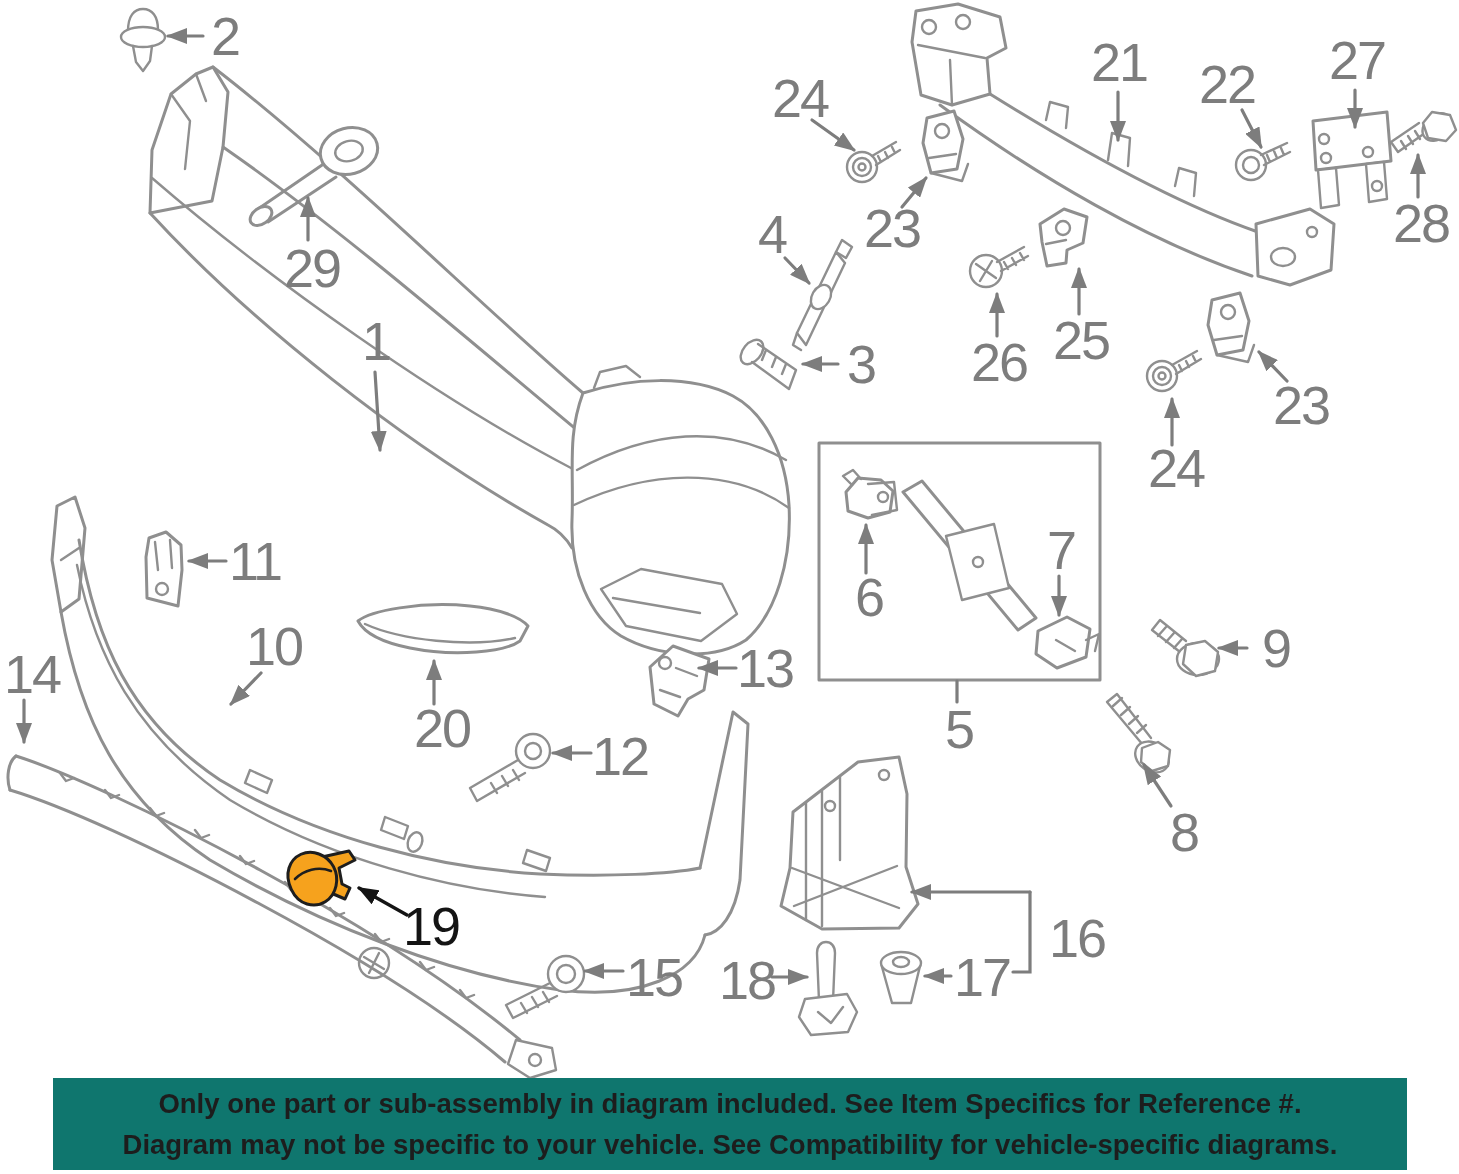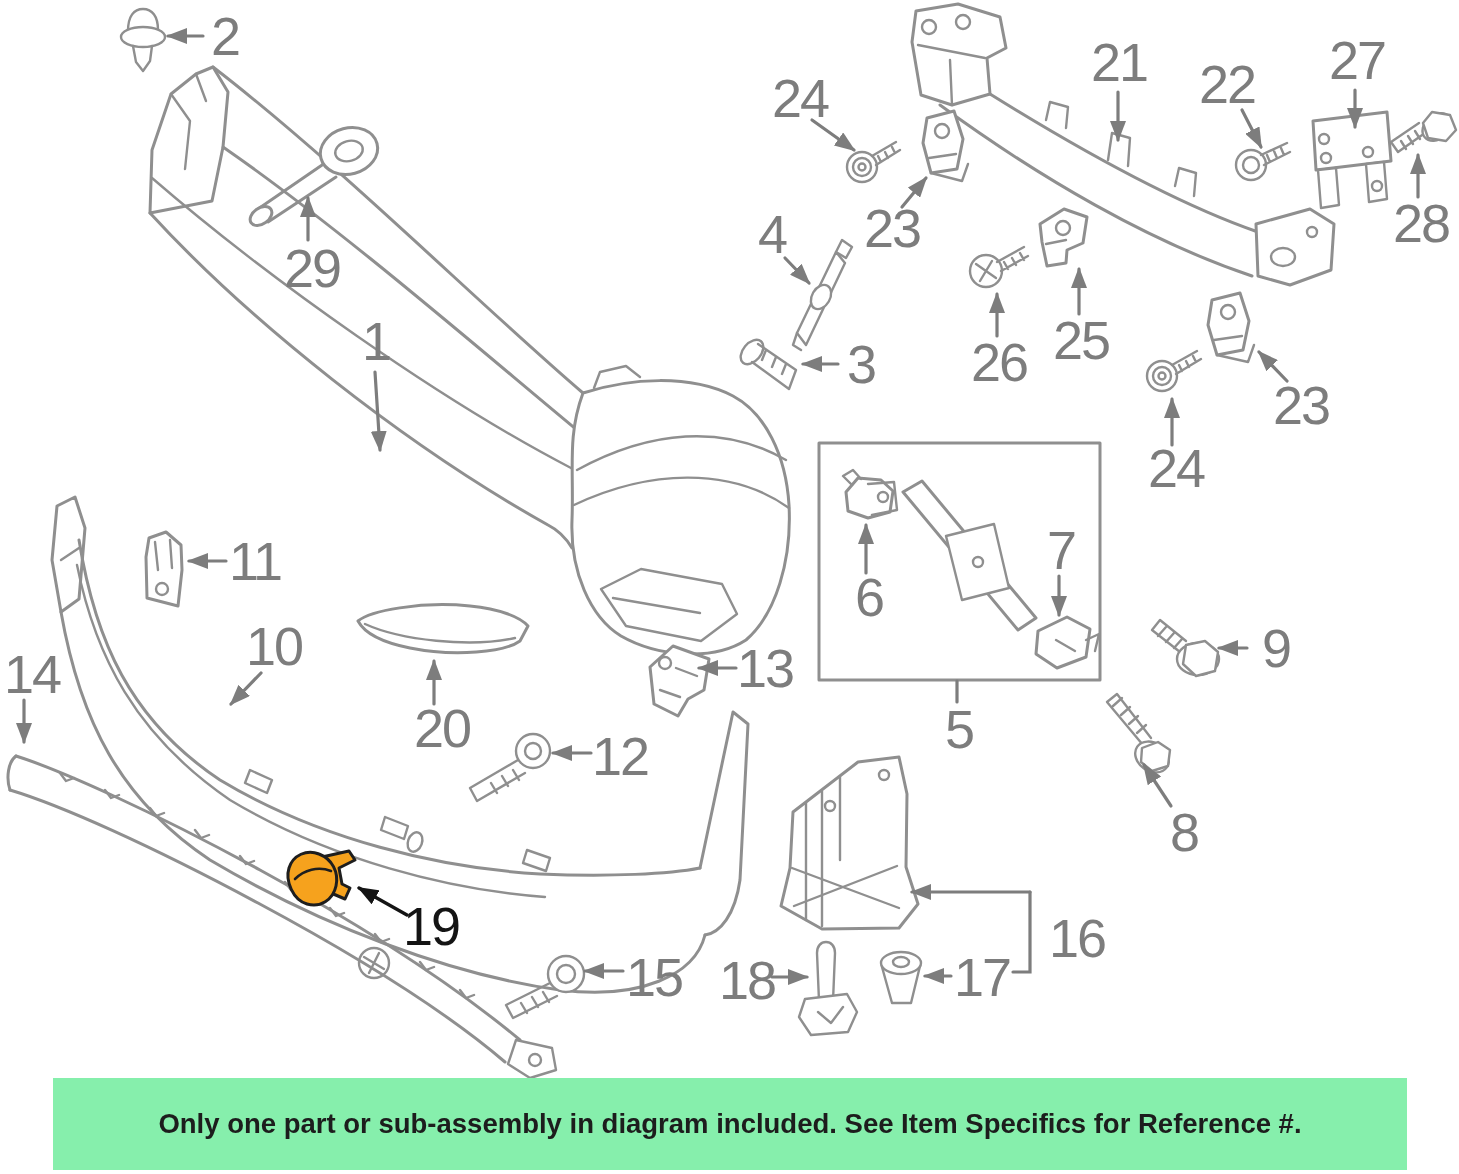--- a/index.html
+++ b/index.html
@@ -9,21 +9,21 @@
   svg .part{fill:none;stroke:#8f8f8f;stroke-width:3;stroke-linejoin:round;stroke-linecap:round;}
   svg .part-fill{fill:#ffffff;stroke:#8f8f8f;stroke-width:3;stroke-linejoin:round;stroke-linecap:round;}
   svg .thin{stroke-width:2.4;}
   svg .leader{fill:none;stroke:#7d7d7d;stroke-width:3.2;stroke-linecap:round;}
   svg .leader-black{fill:none;stroke:#141414;stroke-width:3.4;stroke-linecap:round;}
   svg .callout{font-family:"Liberation Sans",sans-serif;font-size:54px;letter-spacing:-2px;
         fill:#7d7d7d;text-anchor:middle;}
   svg .callout-black{fill:#141414;}
   svg .hl{fill:#f6a21d;stroke:#1e1e1e;stroke-width:3;stroke-linejoin:round;}
   svg .hl-line{fill:none;stroke:#1e1e1e;stroke-width:2.6;stroke-linecap:round;}
-  .banner{position:absolute;left:53px;top:1078px;width:1354px;height:92px;background:#86efac;
+  .banner{position:absolute;left:53px;top:1078px;width:1354px;height:92px;background:#0f766e;
         display:flex;flex-direction:column;justify-content:center;align-items:center;}
   .banner .line{font-weight:bold;font-size:27.5px;line-height:1.5;color:#1d1d1d;white-space:nowrap;}
 </style>
 </head>
 <body>
 
 <div class="page">
 <svg class="diagram" width="1459" height="1174" viewBox="0 0 1459 1174">
 
   <defs>
@@ -313,14 +313,15 @@
     <text class="callout callout-black" x="431" y="926" dominant-baseline="central">19</text>
     <text class="callout" x="654" y="977" dominant-baseline="central">15</text>
     <text class="callout" x="747" y="980" dominant-baseline="central">18</text>
     <text class="callout" x="982" y="977" dominant-baseline="central">17</text>
     <text class="callout" x="1077" y="938" dominant-baseline="central">16</text>
   </g>
 </svg>
 
   <div class="banner">
     <div class="line">Only one part or sub-assembly in diagram included. See Item Specifics for Reference #.</div>
+    <div class="line">Diagram may not be specific to your vehicle. See Compatibility for vehicle-specific diagrams.</div>
   </div>
 </div>
 
 </body></html>

